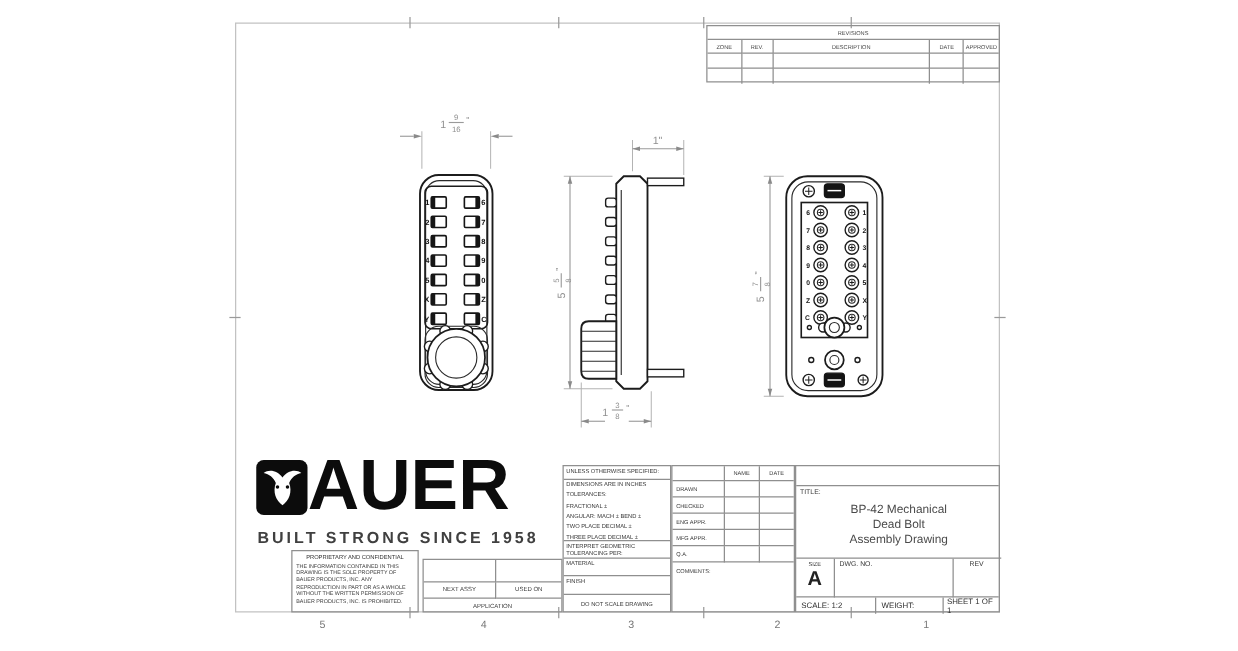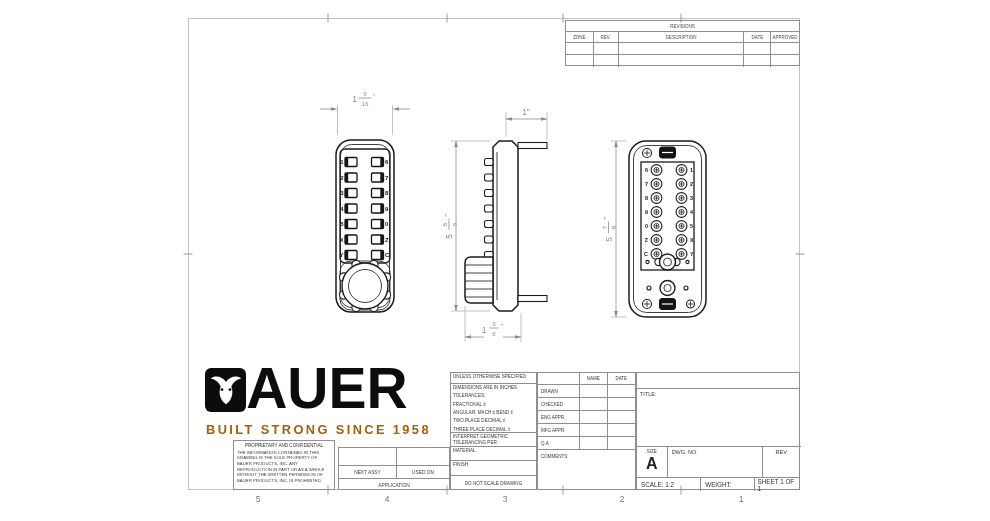--- a/index.html
+++ b/index.html
@@ -22,21 +22,21 @@
   
   .tbox{position:absolute;left:0;right:0;box-sizing:border-box;padding:1px 2px;font-size:4.6px;line-height:1.25;color:#3a3a3a;}
   .tline{margin-bottom:2.6px;white-space:nowrap;}
   
   #title-lines{text-align:center;color:#4a4a4a;font-size:9.5px;line-height:1.25;}
   #size-letter{font-size:16px;font-weight:bold;color:#222;line-height:1;}
   
   #logo-text{font-size:57px;font-weight:900;line-height:1;color:#0c0c0c;letter-spacing:0px;white-space:nowrap;}
   #logo-text::first-letter{color:transparent;}
   #logo-block{background:#0c0c0c;border-radius:6px;display:flex;align-items:center;justify-content:center;}
-  #tagline{font-size:12.8px;font-weight:bold;letter-spacing:2.4px;color:#a16207;white-space:nowrap;}
+  #tagline{font-size:12.8px;font-weight:bold;letter-spacing:2.4px;color:#404040;white-space:nowrap;}
   
   #proprietary{padding:2px 3px;}
   #prop-head{font-size:4.6px;text-align:center;color:#333;margin-bottom:1.5px;}
   #prop-body{font-size:4.3px;line-height:1.32;color:#3d3d3d;}
   
   .pl{fill:#fff;stroke:#1c1c1c;stroke-width:1.5;} .plf{fill:#fff;stroke:#1c1c1c;stroke-width:1.4;}
   .pl2{fill:none;stroke:#1c1c1c;stroke-width:1.3;} .pm{fill:none;stroke:#2a2a2a;stroke-width:0.9;}
   .pk{fill:#fff;stroke:#1c1c1c;stroke-width:1.1;} .px{stroke:#1c1c1c;stroke-width:0.8;}
   .pfill{fill:#141414;stroke:#141414;} .pwhite{stroke:#fff;stroke-width:1.2;fill:none;}
   .btn{fill:#fff;stroke:#161616;stroke-width:1.3;} .btncap{fill:#161616;}
@@ -487,20 +487,25 @@
       <div class="cell" style="width:99px;"></div>
     </div>
   </div>
 
   <div class="abs blk" style="left:636px;top:372px;width:164px;height:118px;">
     <div class="row bB" style="top:0;height:16px;">
       <div class="cell" style="width:164px;"></div>
     </div>
     <div class="abs" style="left:0;top:16px;width:164px;height:58px;border-bottom:1px solid #8f8f8f;">
       <div class="abs t55" style="left:3px;top:2px;">TITLE:</div>
+      <div class="abs" id="title-lines" style="left:0;top:13px;width:164px;">
+        <div>BP-42 Mechanical</div>
+        <div>Dead Bolt</div>
+        <div>Assembly Drawing</div>
+      </div>
     </div>
     <div class="row" style="top:74px;height:31px;">
       <div class="cell bR bB" style="width:31px;flex-direction:column;justify-content:flex-start;">
         <div class="t45" style="margin-top:2px;">SIZE</div>
         <div id="size-letter" style="margin-top:2px;">A</div>
       </div>
       <div class="cell bR bB t55" style="width:97px;align-items:flex-start;padding:2px 0 0 4px;">DWG. NO.</div>
       <div class="cell bB t55" style="width:36px;align-items:flex-start;justify-content:center;padding-top:2px;">REV</div>
     </div>
     <div class="row" style="top:105px;height:13px;">

